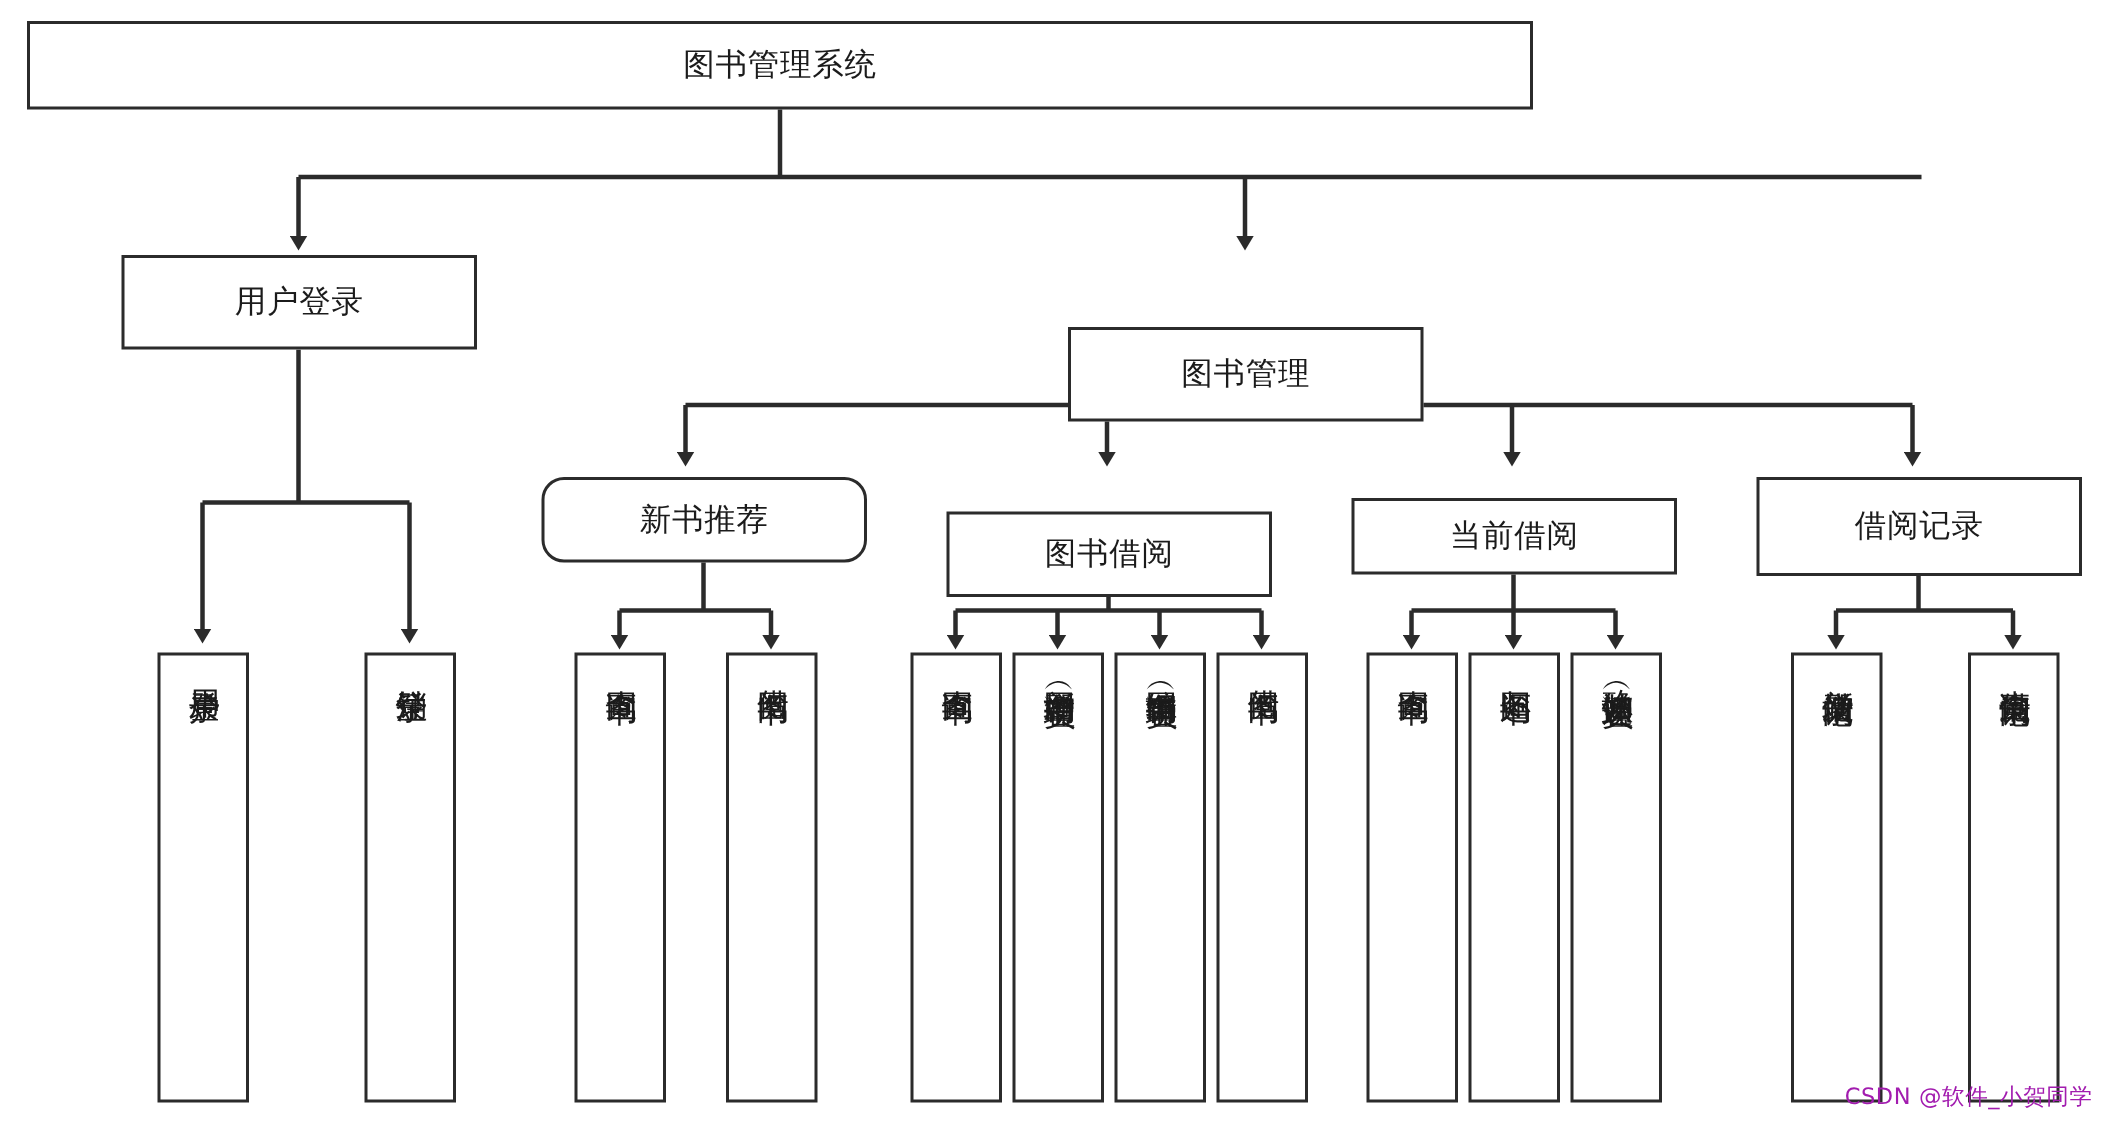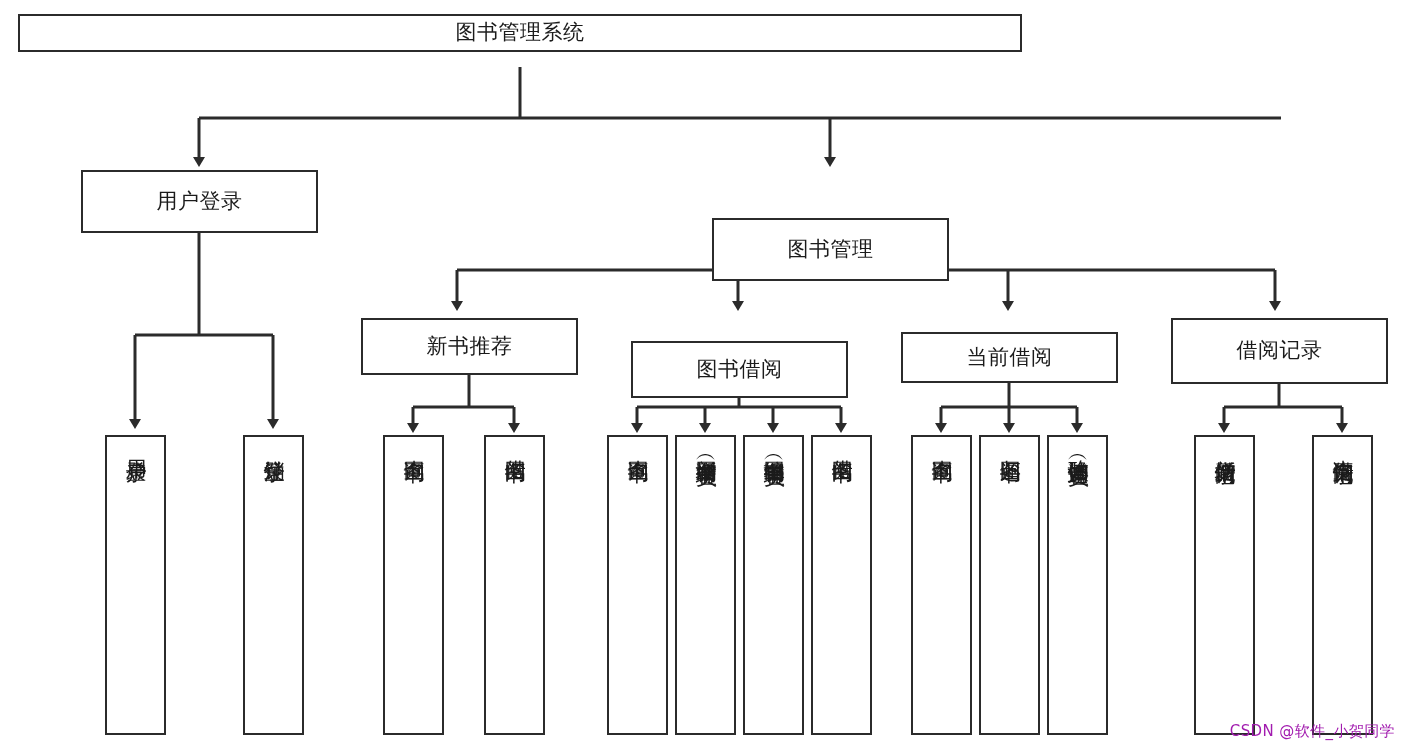--- a/index.html
+++ b/index.html
@@ -118,33 +118,33 @@
       <path d="M1009,407 L1009,424" marker-end="url(#arrow)"></path>
       <path d="M1077,407 L1077,424" marker-end="url(#arrow)"></path>
 
       <path d="M1279,375 L1279,407"></path>
       <path d="M1224,407 L1342,407"></path>
       <path d="M1224,407 L1224,424" marker-end="url(#arrow)"></path>
       <path d="M1342,407 L1342,424" marker-end="url(#arrow)"></path>
     </g>
   </svg>
 
-  <div class="node horiz root" style="left:18px; top:14px; width:1004px; height:38px;">
+  <div class="node horiz root" style="left:18px; top:14px; width:1004px; height:59px;">
     <span class="node-label">图书管理系统</span>
   </div>
 
   <div class="node horiz" style="left:81px; top:170px; width:237px; height:63px;">
     <span class="node-label">用户登录</span>
   </div>
 
   <div class="node horiz" style="left:712px; top:170px; width:237px; height:63px;margin-top:48px;">
     <span class="node-label">图书管理</span>
   </div>
 
-  <div class="node horiz" style="left:361px; top:318px; width:217px; height:57px;">
+  <div class="node horiz" style="left:361px; top:318px; width:217px; height:57px;border-radius:15px;">
     <span class="node-label">新书推荐</span>
   </div>
 
   <div class="node horiz" style="left:631px; top:318px; width:217px; height:57px;margin-top:23px;">
     <span class="node-label">图书借阅</span>
   </div>
 
   <div class="node horiz" style="left:901px; top:332px; width:217px; height:51px;">
     <span class="node-label">当前借阅</span>
   </div>

